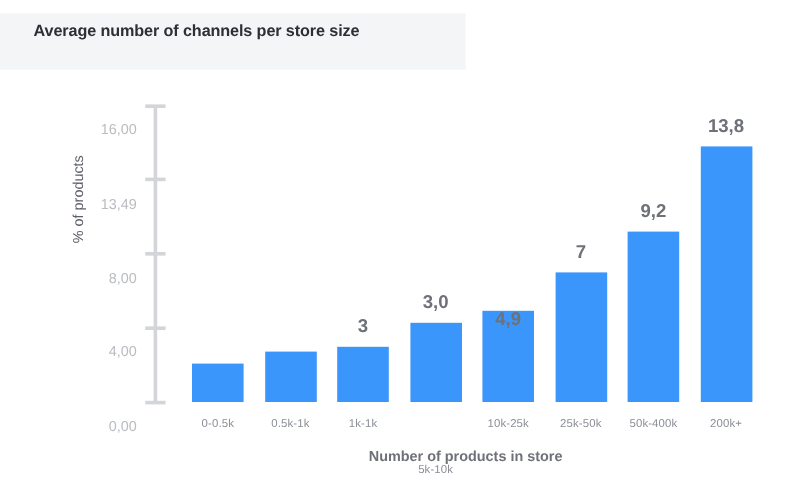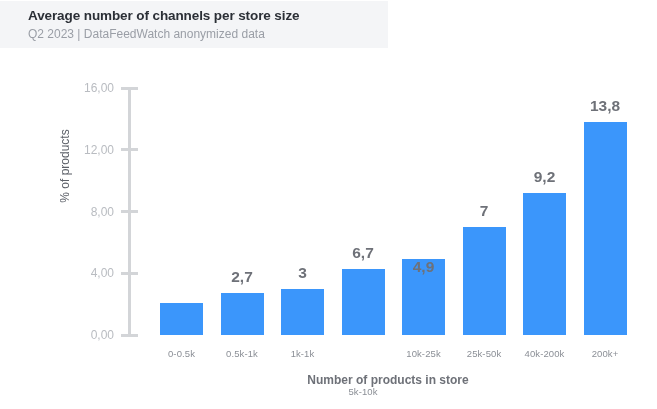--- a/index.html
+++ b/index.html
@@ -12,21 +12,21 @@
     background: #ffffff;
     font-family: "Liberation Sans", sans-serif;
     overflow: hidden;
     position: relative;
   }
 
   
   #header-panel {
     position: absolute;
     left: 0;
-    top: 1px;
+    top: 11px;
     width: 388px;
     height: 47px;
     background: #f4f5f7;
     box-sizing: border-box;
     padding: 6px 0 0 28px;
   }
   #chart-title {
     font-size: 13.5px;
     font-weight: bold;
     color: #2b2f36;
@@ -86,20 +86,21 @@
   }
   .y-tick-label {
     position: absolute;
     right: 0px;
     width: 54px;
     text-align: right;
     font-size: 12px;
     color: #b9bcc1;
     line-height: 12px;
     white-space: nowrap;
+    margin-top: 20px;
   }
   .y-tick-label-wrap {
     position: absolute;
     left: 50px;
     width: 64px;
     height: 12px;
   }
 
   
   .bar-group {
@@ -145,21 +146,20 @@
     font-weight: bold;
     color: #6e7178;
     white-space: nowrap;
   }
 </style>
 </head>
 <body>
 
 <div id="header-panel">
   <div id="chart-title">Average number of channels per store size</div>
-  <div id="chart-subtitle">Q2 2023 | DataFeedWatch anonymized data</div>
 </div>
 
 <div id="plot-area">
 
   <div id="y-axis-title">% of products</div>
 
   <div id="y-axis-line"></div>
 
   <div id="y-ticks">
       <div class="y-tick-mark" style="top: 333.5px;"></div>
@@ -169,62 +169,61 @@
       <div class="y-tick-mark" style="top: 271.75px;"></div>
       <div class="y-tick-label-wrap" style="top: 267.25px;">
         <div class="y-tick-label">4,00</div>
       </div>
       <div class="y-tick-mark" style="top: 210px;"></div>
       <div class="y-tick-label-wrap" style="top: 205.5px;">
         <div class="y-tick-label">8,00</div>
       </div>
       <div class="y-tick-mark" style="top: 148.25px;"></div>
       <div class="y-tick-label-wrap" style="top: 143.75px;">
-        <div class="y-tick-label">12,00</div>
+        <div class="y-tick-label">13,49</div>
       </div>
       <div class="y-tick-mark" style="top: 86.5px;"></div>
       <div class="y-tick-label-wrap" style="top: 82px;">
         <div class="y-tick-label">16,00</div>
       </div>
     </div>
 
   <div id="bars">
       <div class="bar-group" style="left: 160px; height: 409px;">
         <div class="bar-rect" style="height: 32.4188px; bottom: 74px; background: rgb(59, 150, 251);"></div>
         <div class="bar-cat" style="top: 348px;">0-0.5k</div>
       </div>
       <div class="bar-group" style="left: 220.5px; height: 409px;">
         <div class="bar-rect" style="height: 41.6812px; bottom: 74px; background: rgb(59, 150, 251);"></div>
-        <div class="bar-value" style="top: 268.319px; color: rgb(110, 113, 120);">2,7</div>
         <div class="bar-cat" style="top: 348px;">0.5k-1k</div>
       </div>
       <div class="bar-group" style="left: 281px; height: 409px;">
         <div class="bar-rect" style="height: 46.3125px; bottom: 74px; background: rgb(59, 150, 251);"></div>
         <div class="bar-value" style="top: 263.688px; color: rgb(110, 113, 120);">3</div>
         <div class="bar-cat" style="top: 348px;">1k-1k</div>
       </div>
       <div class="bar-group" style="left: 341.5px; height: 409px;">
         <div class="bar-rect" style="height: 66.3812px; bottom: 74px; background: rgb(59, 150, 251);"></div>
-        <div class="bar-value" style="top: 243.619px; color: rgb(110, 113, 120);">6,7</div>
+        <div class="bar-value" style="top: 243.619px; color: rgb(110, 113, 120);">3,0</div>
         <div class="bar-cat" style="top: 348px; margin-top: 38px;">5k-10k</div>
       </div>
       <div class="bar-group" style="left: 402px; height: 409px;">
         <div class="bar-rect" style="height: 75.6437px; bottom: 74px; background: rgb(59, 150, 251);"></div>
         <div class="bar-value" style="top: 234.356px; color: rgb(110, 113, 120); margin-top: 24px;">4,9</div>
         <div class="bar-cat" style="top: 348px;">10k-25k</div>
       </div>
       <div class="bar-group" style="left: 462.5px; height: 409px;">
         <div class="bar-rect" style="height: 108.062px; bottom: 74px; background: rgb(59, 150, 251);"></div>
         <div class="bar-value" style="top: 201.938px; color: rgb(110, 113, 120);">7</div>
         <div class="bar-cat" style="top: 348px;">25k-50k</div>
       </div>
       <div class="bar-group" style="left: 523px; height: 409px;">
         <div class="bar-rect" style="height: 142.025px; bottom: 74px; background: rgb(59, 150, 251);"></div>
         <div class="bar-value" style="top: 167.975px; color: rgb(110, 113, 120);">9,2</div>
-        <div class="bar-cat" style="top: 348px;">40k-200k</div>
+        <div class="bar-cat" style="top: 348px;">50k-400k</div>
       </div>
       <div class="bar-group" style="left: 583.5px; height: 409px;">
         <div class="bar-rect" style="height: 213.037px; bottom: 74px; background: rgb(59, 150, 251);"></div>
         <div class="bar-value" style="top: 96.9625px; color: rgb(110, 113, 120);">13,8</div>
         <div class="bar-cat" style="top: 348px;">200k+</div>
       </div>
     </div>
 
   <div id="x-axis-title">Number of products in store</div>
 

